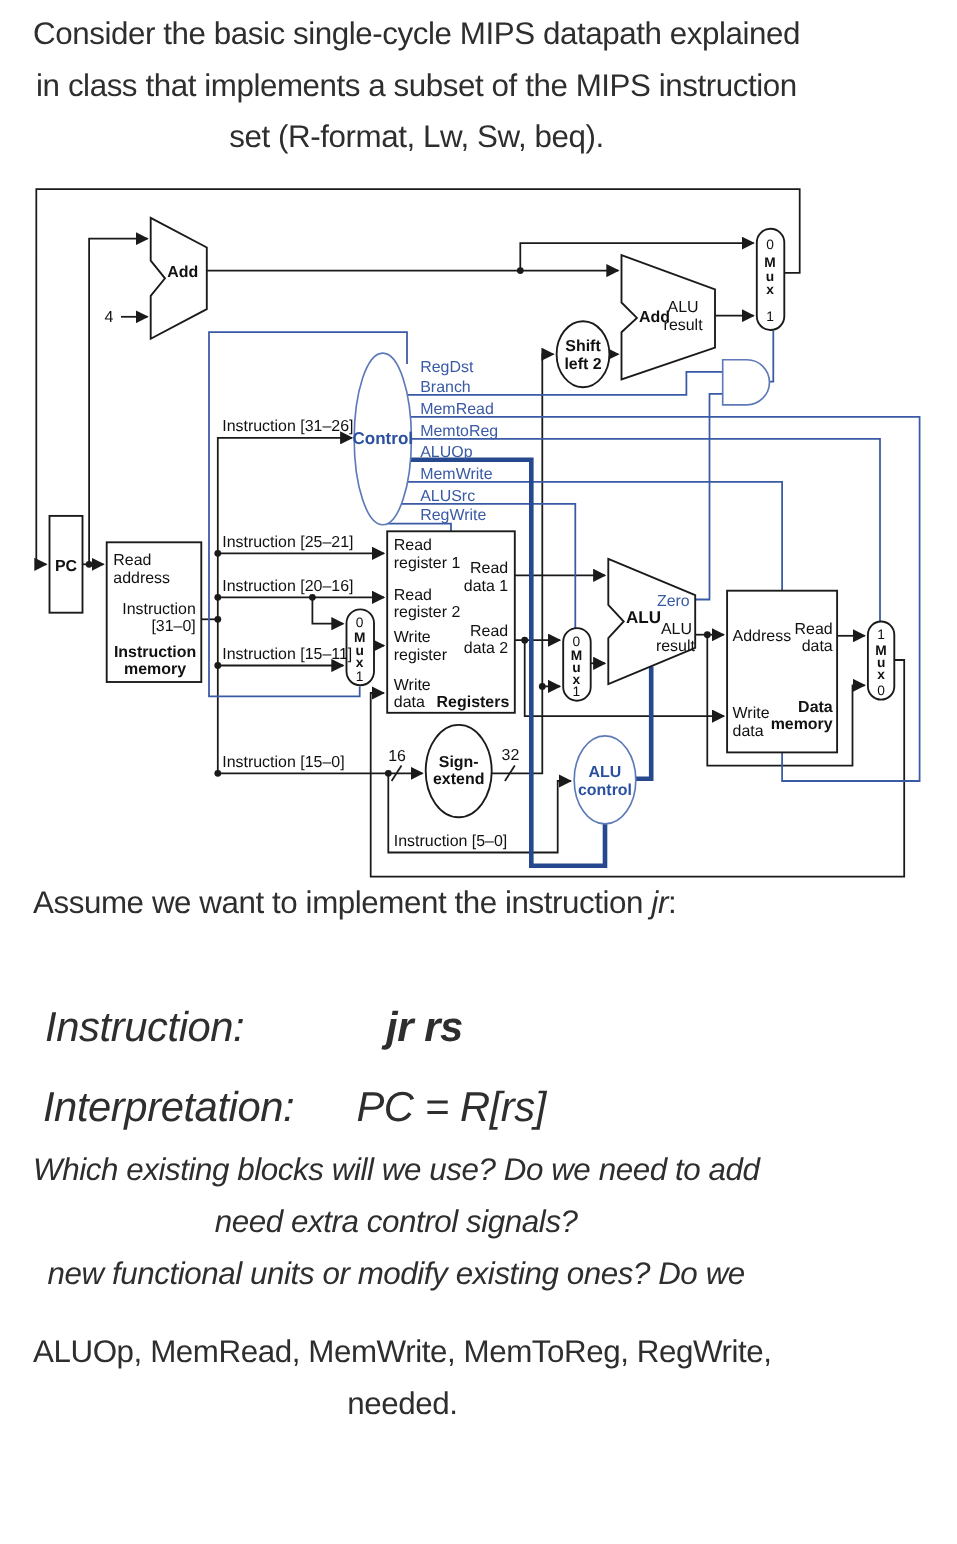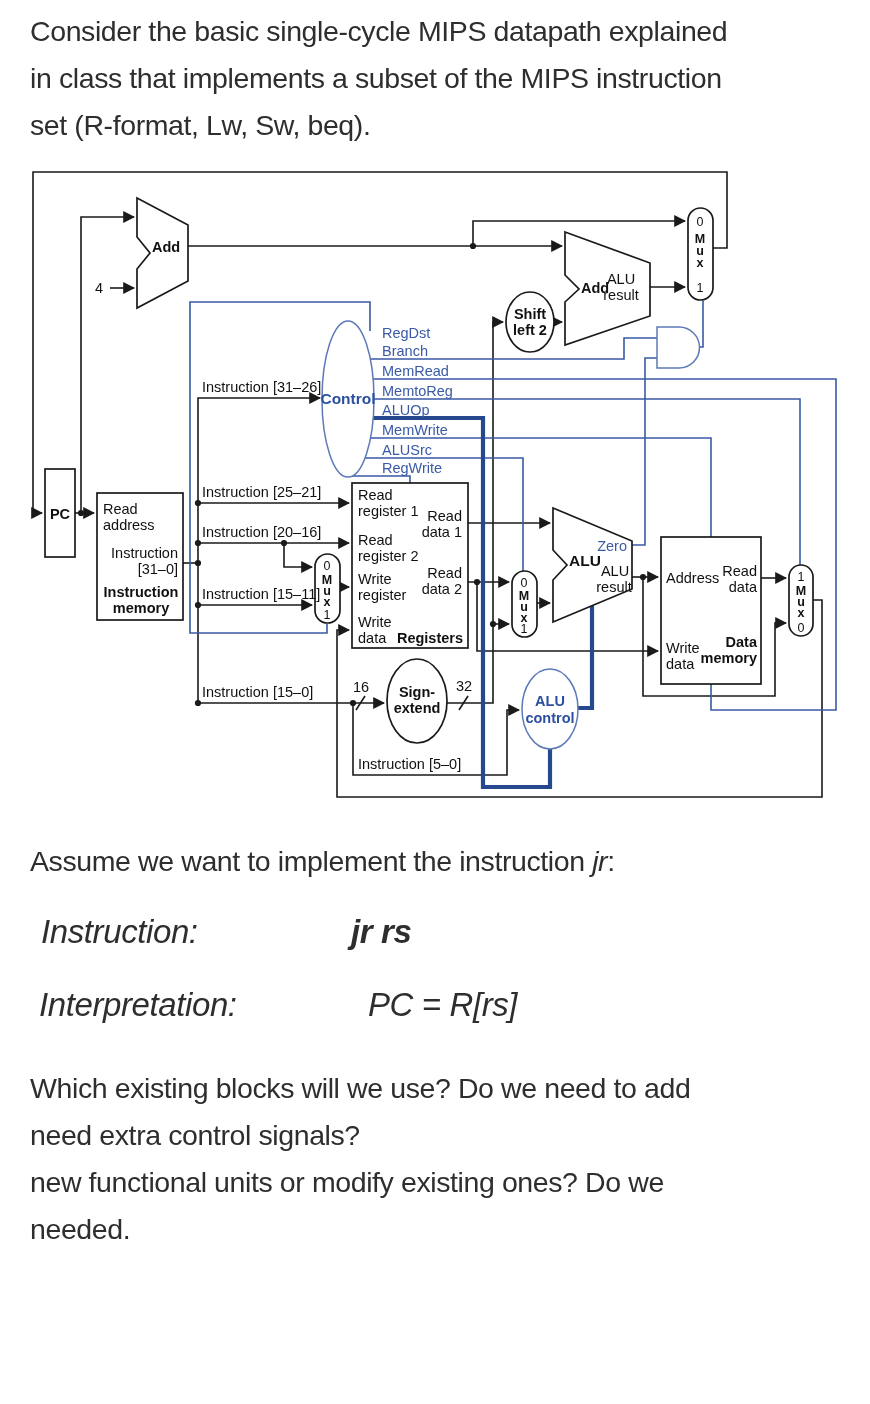--- a/index.html
+++ b/index.html
@@ -1,23 +1,23 @@
 <!DOCTYPE html>
 <html><head>
 <meta charset="utf-8">
 <style>
   html,body{margin:0;padding:0;}
   body{
     width:870px;height:1404px;position:relative;background:#ffffff;
     font-family:"Liberation Sans",sans-serif;color:#2e2e2e;overflow:hidden;
   }
   .para{position:absolute;font-size:28.5px;letter-spacing:-0.4px;line-height:47px;white-space:nowrap;}
-  .para .ln{display:block;}
+  .para .ln{display:block;text-align:center;}
   .em{font-style:italic;}
-  .specrow{position:absolute;font-size:33px;font-style:italic;letter-spacing:-0.4px;white-space:nowrap;}
+  .specrow{position:absolute;font-size:38px;font-style:italic;letter-spacing:-0.4px;white-space:nowrap;}
   
   #dia{position:absolute;left:0;top:155px;}
   #dia text{font-family:"Liberation Sans",sans-serif;font-size:14.5px;fill:#111;}
   #dia text.b{font-weight:bold;}
   #dia text.blue{fill:#3a5aa5;}
   #dia text.ctrl{font-size:15.5px;font-weight:bold;fill:#2b50a0;}
   #dia text.mx{font-size:12.5px;}
   #dia text.mxb{font-size:12.5px;font-weight:bold;}
   .wire{stroke:#1a1a1a;stroke-width:1.6;fill:none;}
   .bwire{stroke:#3a5aa5;stroke-width:1.6;fill:none;}
@@ -235,30 +235,31 @@
   </g>
   <g>
     <text class="mx" x="801" y="581" text-anchor="middle">1</text>
     <text class="mxb" x="801" y="595" text-anchor="middle">M</text>
     <text class="mxb" x="801" y="606" text-anchor="middle">u</text>
     <text class="mxb" x="801" y="617" text-anchor="middle">x</text>
     <text class="mx" x="801" y="632" text-anchor="middle">0</text>
   </g>
 </svg>
 
-<div class="para" style="left:30px;top:838px;">
+<div class="para" style="left:30px;top:798px;">
   <span class="ln"><span>Assume we want to implement the instruction </span><span class="em">jr</span><span>:</span></span>
 </div>
 
 <div class="specrow" style="left:41px;top:913px;">Instruction:</div>
 <div class="specrow" style="left:351px;top:913px;font-weight:bold;">jr rs</div>
 <div class="specrow" style="left:39px;top:986px;">Interpretation:</div>
-<div class="specrow" style="left:324px;top:986px;margin-left:44px;">PC = R[rs]</div>
-
-<div class="para" style="left:30px;top:1065px;">
+<div class="specrow" style="left:324px;top:986px;">PC = R[rs]</div>
+
+<div class="para" style="left:30px;top:1041px;font-style:italic;">
   <span class="ln">Which existing blocks will we use? Do we need to add</span>
   <span class="ln">need extra control signals?</span>
   <span class="ln">new functional units or modify existing ones? Do we</span>
 </div>
 
 <div class="para" style="left:30px;top:1206px;">
+  <span class="ln">ALUOp, MemRead, MemWrite, MemToReg, RegWrite,</span>
   <span class="ln">needed.</span>
 </div>
 
 </body></html>

